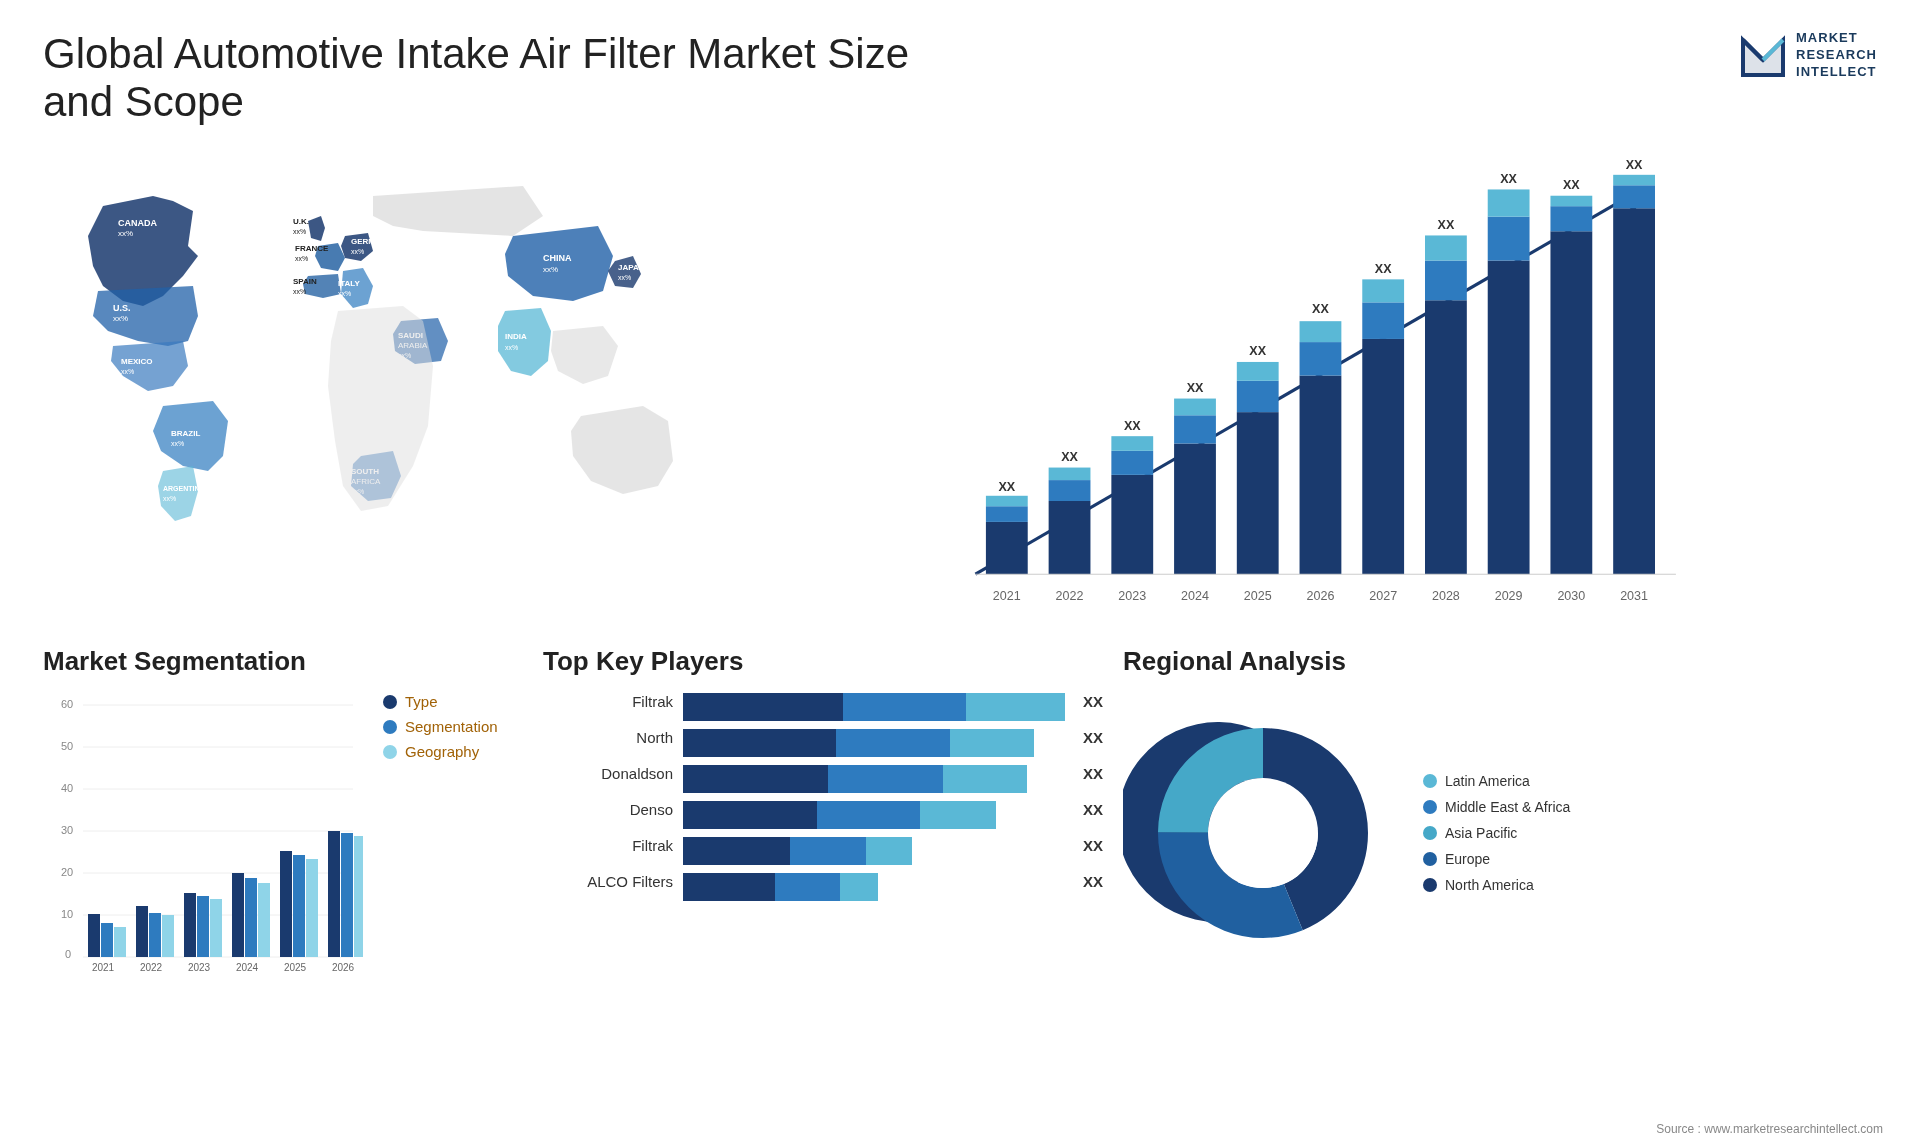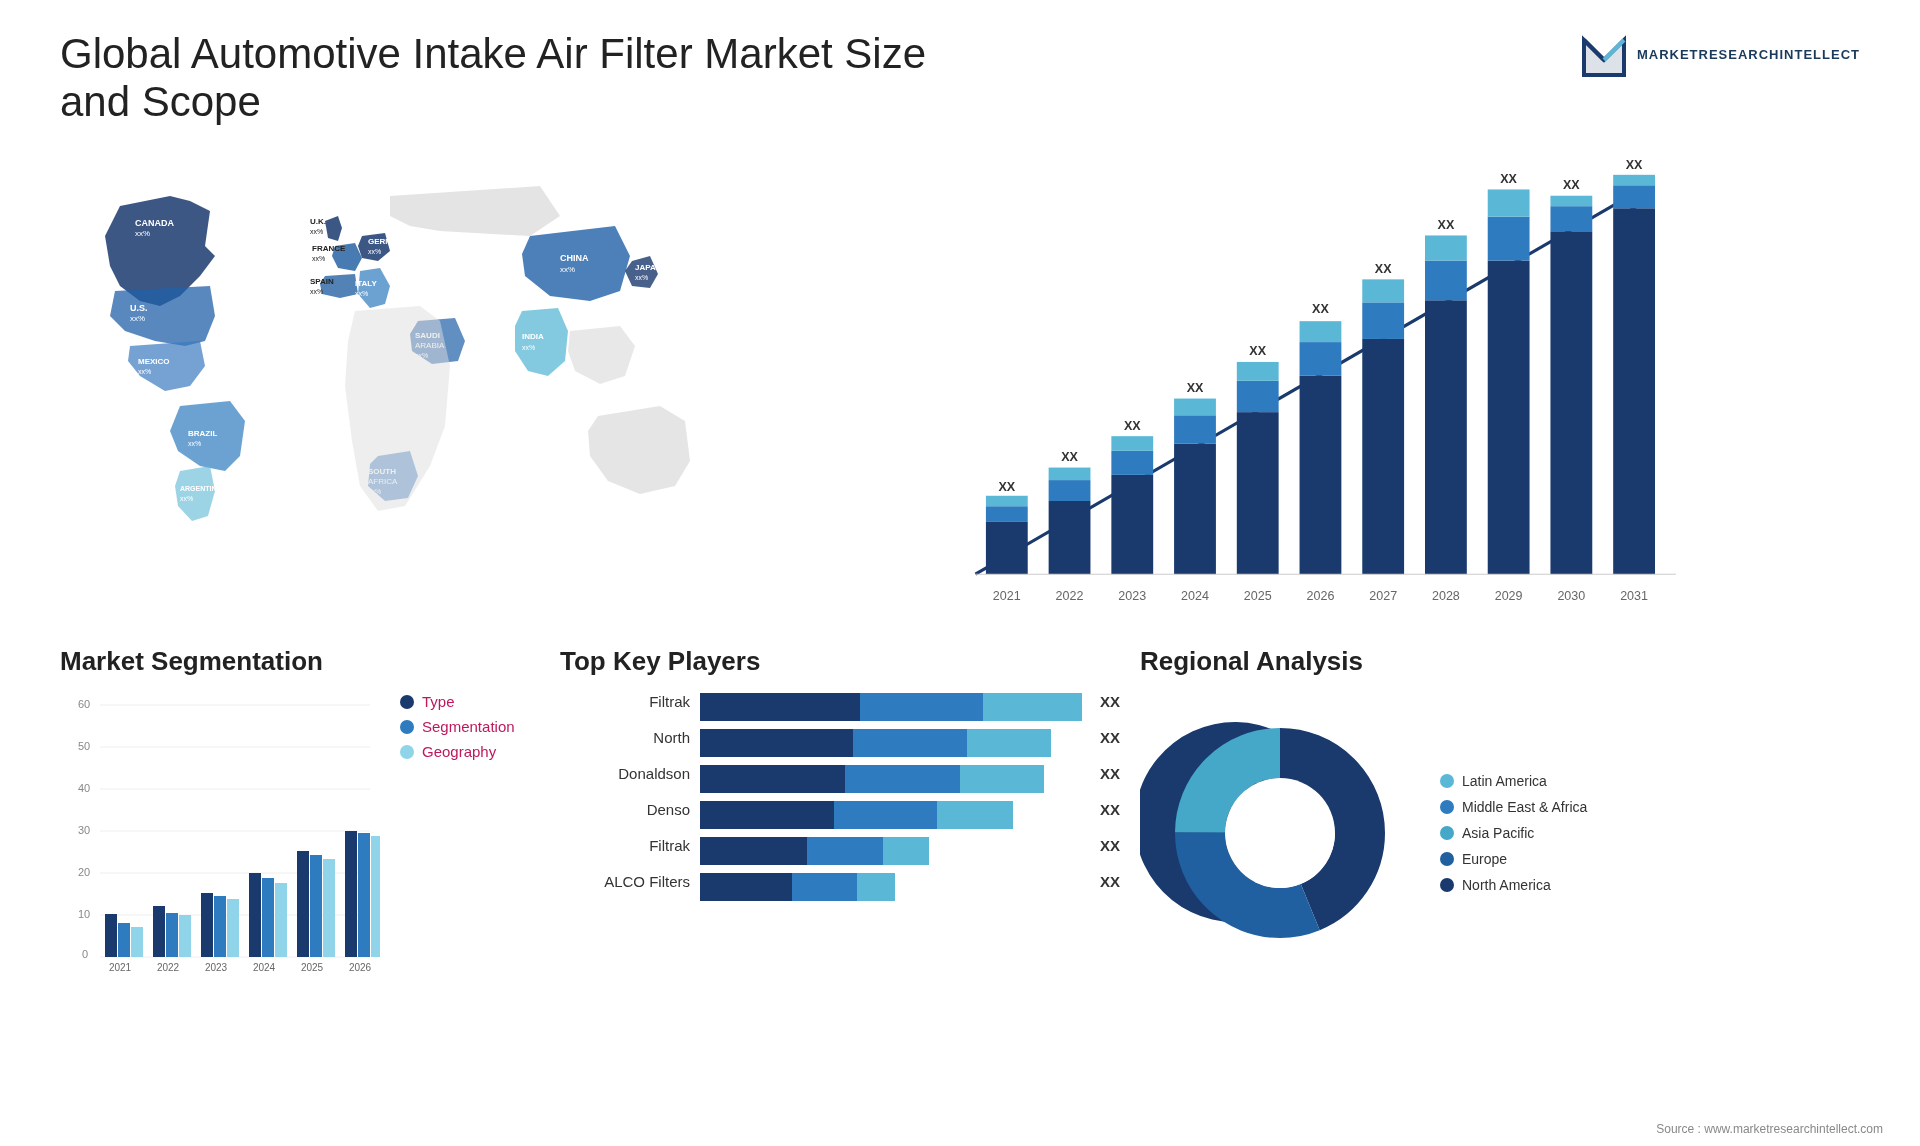--- a/index.html
+++ b/index.html
@@ -7,21 +7,21 @@
       width: 1920px;
       height: 1146px;
       background: #fff;
       font-family: Arial, sans-serif;
       overflow: hidden;
     }
 
     .page-container {
       width: 1920px;
       height: 1146px;
-      padding: 30px 60px;
+      padding: 30px 43px;
       position: relative;
     }
 
     
     .header {
       display: flex;
       justify-content: space-between;
       align-items: flex-start;
       margin-bottom: 20px;
     }
@@ -45,21 +45,21 @@
       gap: 8px;
     }
 
     .logo-m {
       width: 50px;
       height: 50px;
     }
 
     .logo-text {
       display: flex;
-      flex-direction: row;
+      flex-direction: column;
       font-weight: 700;
       font-size: 13px;
       color: #1a3a5c;
       line-height: 1.3;
       letter-spacing: 1px;
       text-transform: uppercase;
     }
 
     
     .top-section {
@@ -198,21 +198,21 @@
       flex-direction: column;
       gap: 8px;
       margin-left: 20px;
     }
 
     .seg-legend-item {
       display: flex;
       align-items: center;
       gap: 8px;
       font-size: 15px;
-      color: #be185d;
+      color: #a16207;
     }
 
     .seg-dot {
       width: 14px;
       height: 14px;
       border-radius: 50%;
     }
 
     .seg-chart-with-legend {
       display: flex;

